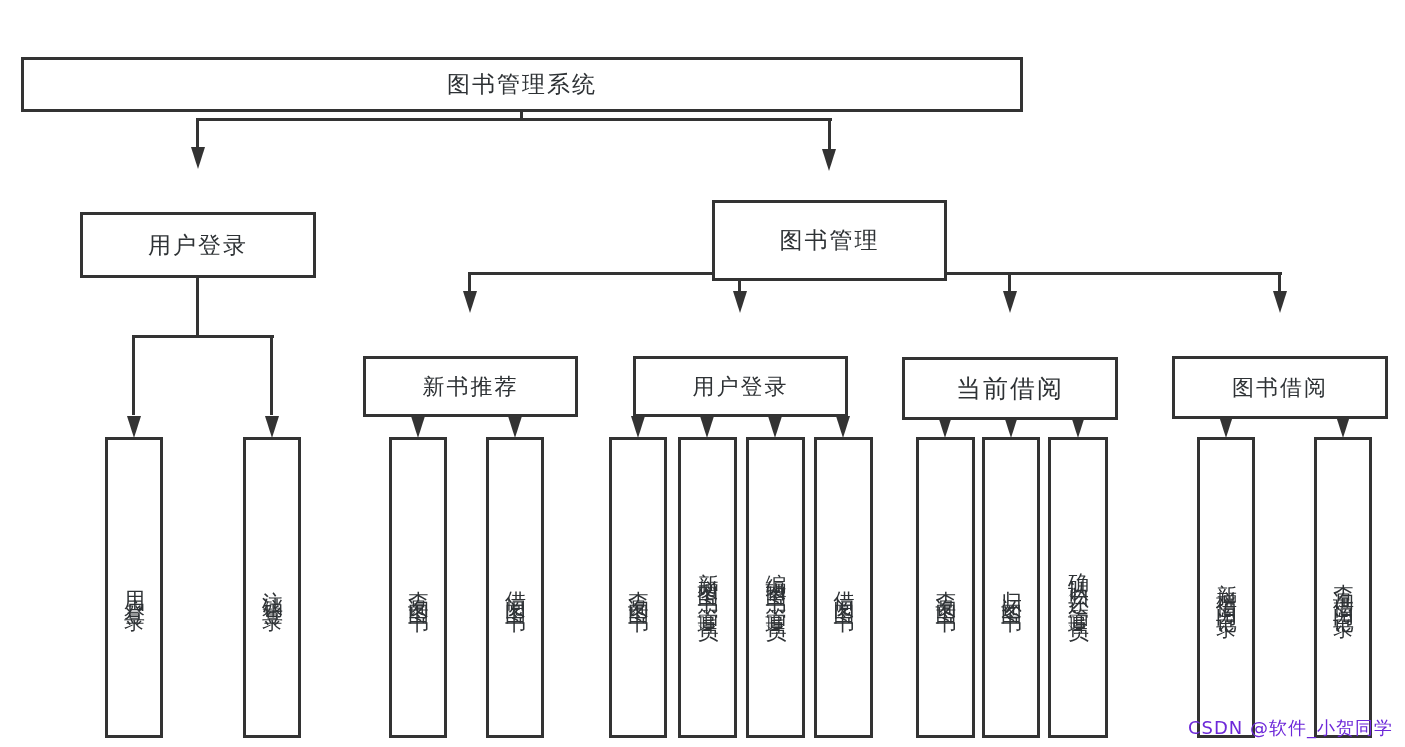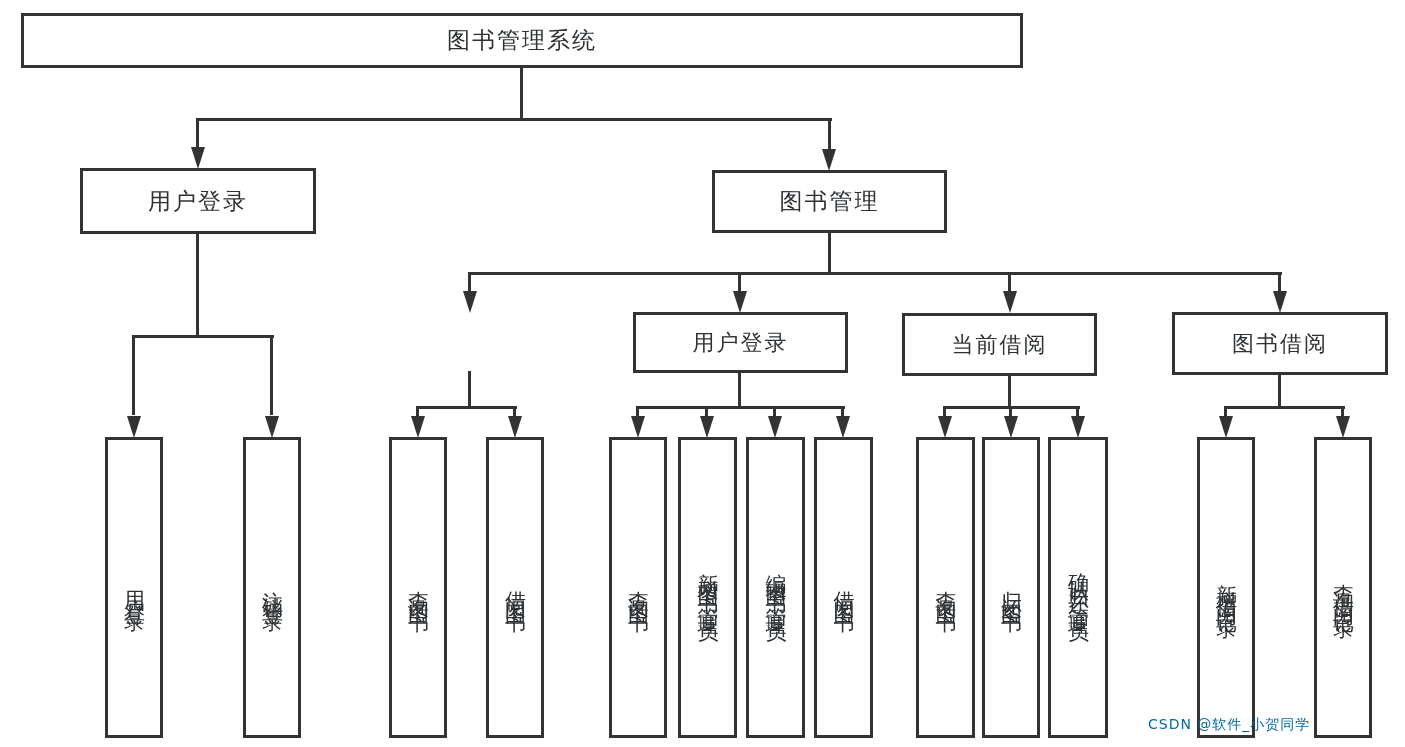--- a/index.html
+++ b/index.html
@@ -3,41 +3,41 @@
 <meta charset="utf-8">
 <style>
   html,body{margin:0;padding:0;background:#ffffff;}
   #canvas{
     position:relative;width:1405px;height:747px;background:#ffffff;overflow:hidden;
     font-family:"DejaVu Sans","Liberation Sans",sans-serif;color:#2e3235;
   }
   .box{
     position:absolute;box-sizing:border-box;border:3px solid #333333;background:#ffffff;
     display:flex;align-items:center;justify-content:center;
-    font-size:23px;letter-spacing:2px;color:#2e3235;z-index:2;
+    font-size:23px;letter-spacing:2px;color:#2e3235;z-index:2;margin-top:44px;
   }
   .vbox{
     position:absolute;box-sizing:border-box;border:3px solid #333333;background:#ffffff;
     display:flex;align-items:center;justify-content:center;
     top:437px;height:301px;z-index:2;
   }
   .vbox span{
     writing-mode:vertical-rl;text-orientation:mixed;white-space:nowrap;
     font-size:21px;letter-spacing:7px;line-height:1;color:#2e3235;
   }
   .vl{position:absolute;width:3px;background:#333333;z-index:1;}
   .hl{position:absolute;height:3px;background:#333333;z-index:1;}
   .ar{
     position:absolute;width:0;height:0;z-index:1;
     border-left:7px solid transparent;border-right:7px solid transparent;
     border-top:22px solid #333333;
   }
   .watermark{
-    position:absolute;left:1148px;top:716px;z-index:5;
-    font-size:14px;color:#0369a1;letter-spacing:1px;white-space:nowrap;
+    position:absolute;left:1188px;top:716px;z-index:5;
+    font-size:18px;color:#6d28d9;letter-spacing:1px;white-space:nowrap;
   }
 </style>
 </head>
 <body>
 
 <div id="canvas">
 
   <div class="vl" style="left:520px;top:66px;height:55px"></div>
   <div class="hl" style="left:196px;top:118px;width:636px"></div>
   <div class="vl" style="left:196px;top:118px;height:32px"></div>
@@ -100,30 +100,33 @@
   <div class="ar" style="left:1336px;top:416px"></div>
 
   <div class="box" style="left:21px;top:13px;width:1002px;height:55px">
     <span>图书管理系统</span>
   </div>
 
   <div class="box" style="left:80px;top:168px;width:236px;height:66px">
     <span>用户登录</span>
   </div>
 
-  <div class="box" style="left:712px;top:170px;width:235px;height:63px">
+  <div class="box" style="left:712px;top:156px;width:235px;height:81px">
     <span>图书管理</span>
   </div>
 
+  <div class="box" style="left:363px;top:312px;width:215px;height:61px;font-size:22px">
+    <span>新书推荐</span>
+  </div>
 
   <div class="box" style="left:633px;top:312px;width:215px;height:61px;font-size:22px">
     <span>用户登录</span>
   </div>
 
-  <div class="box" style="left:902px;top:313px;width:195px;height:63px;font-size:22px">
+  <div class="box" style="left:902px;top:313px;width:216px;height:63px;font-size:25px">
     <span>当前借阅</span>
   </div>
 
   <div class="box" style="left:1172px;top:312px;width:216px;height:63px;font-size:22px">
     <span>图书借阅</span>
   </div>
 
   <div class="vbox" style="left:105px;width:58px">
     <span>用户登录</span>
   </div>

